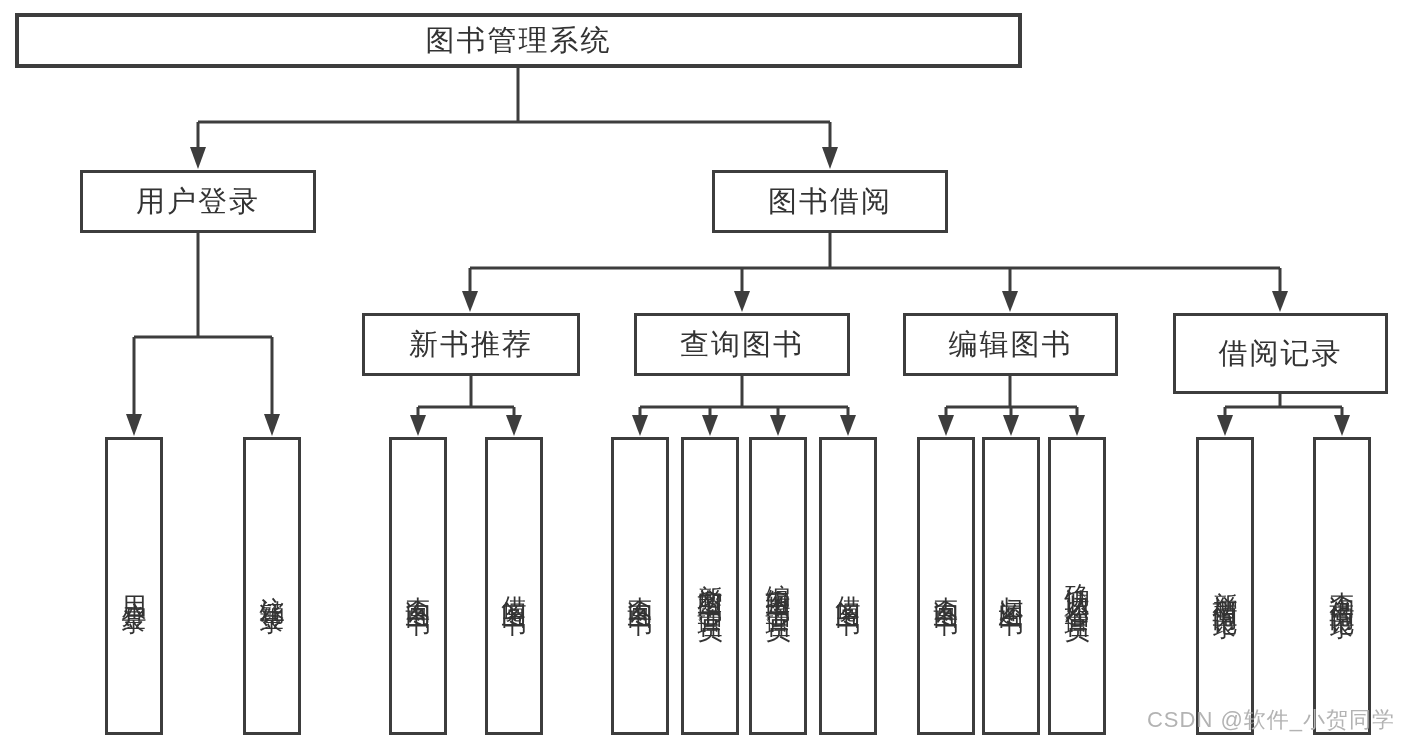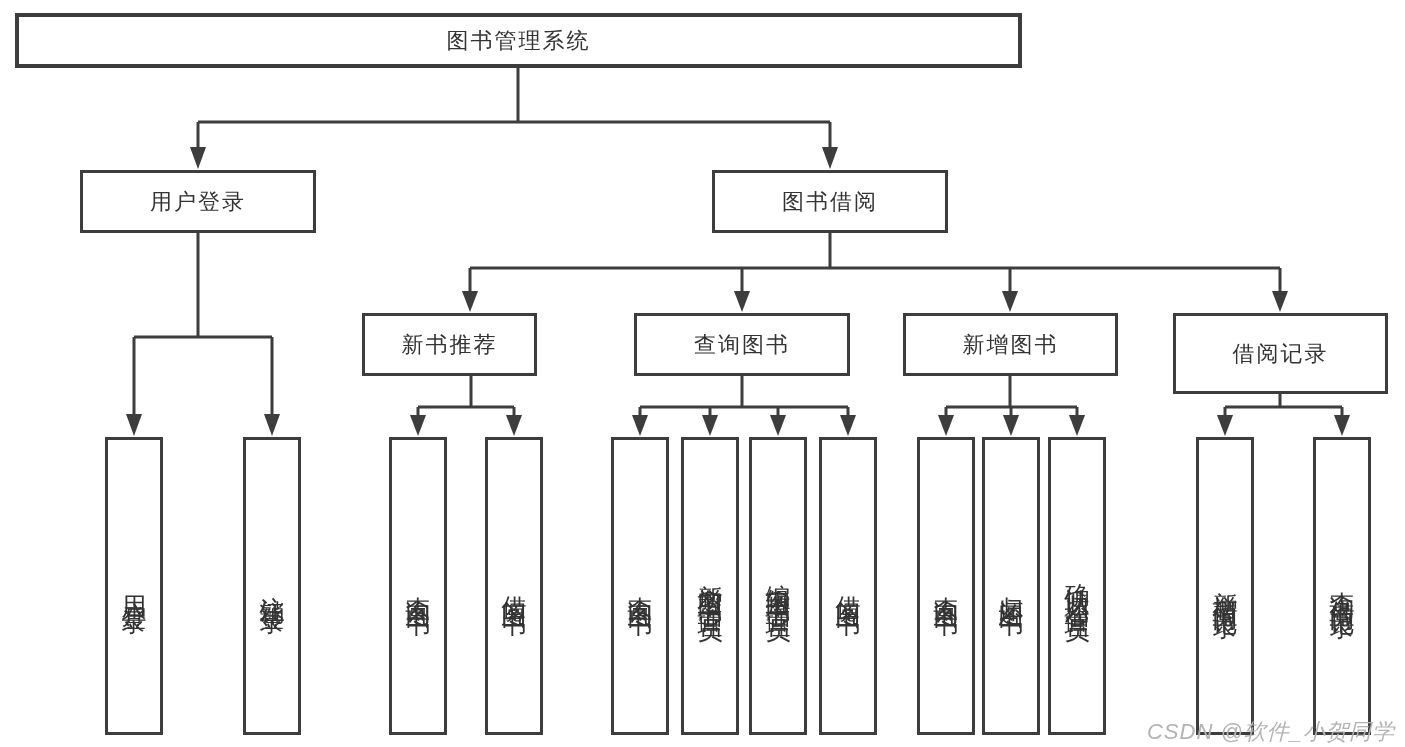--- a/index.html
+++ b/index.html
@@ -16,43 +16,42 @@
     position: absolute;
     box-sizing: border-box;
     background: #ffffff;
     border: 3px solid #3d3d3d;
     display: flex;
     align-items: center;
     justify-content: center;
   }
   .node.root { border-width: 4px; }
   .hlabel {
-    font-size: 22px;
+    font-size: 29px;
     letter-spacing: 2px;
     color: #333333;
     white-space: nowrap;
   }
   .vlabel {
     writing-mode: vertical-rl;
     text-orientation: mixed;
     font-size: 25px;
     letter-spacing: 5px;
     line-height: 1;
     color: #333333;
   }
   .watermark {
     position: absolute;
     right: 10px;
-    bottom: 0;
+    bottom: 12px;
     font-size: 22px;
     letter-spacing: 1px;
     color: #b3b3b3;
     z-index: 5;
     white-space: nowrap;
-    font-style: italic;
   }
 </style>
 </head>
 <body>
 
 <div id="canvas">
 
   <svg class="wires" width="1405" height="747" viewBox="0 0 1405 747">
     <g stroke="#3d3d3d" stroke-width="3" fill="none">
 
@@ -130,28 +129,28 @@
     <span class="hlabel">图书管理系统</span>
   </div>
 
   <div class="node" style="left:80px;top:170px;width:236px;height:63px">
     <span class="hlabel">用户登录</span>
   </div>
   <div class="node" style="left:712px;top:170px;width:236px;height:63px">
     <span class="hlabel">图书借阅</span>
   </div>
 
-  <div class="node" style="left:362px;top:313px;width:175px;height:63px">
+  <div class="node" style="left:362px;top:313px;width:218px;height:63px">
     <span class="hlabel">新书推荐</span>
   </div>
   <div class="node" style="left:634px;top:313px;width:216px;height:63px">
     <span class="hlabel">查询图书</span>
   </div>
   <div class="node" style="left:903px;top:313px;width:215px;height:63px">
-    <span class="hlabel">新增图书</span>
+    <span class="hlabel">编辑图书</span>
   </div>
   <div class="node" style="left:1173px;top:313px;width:215px;height:81px">
     <span class="hlabel">借阅记录</span>
   </div>
 
   <div class="node" style="left:105px;top:437px;width:58px;height:298px">
     <span class="vlabel">用户登录</span>
   </div>
   <div class="node" style="left:243px;top:437px;width:58px;height:298px">
     <span class="vlabel">注销登录</span>

